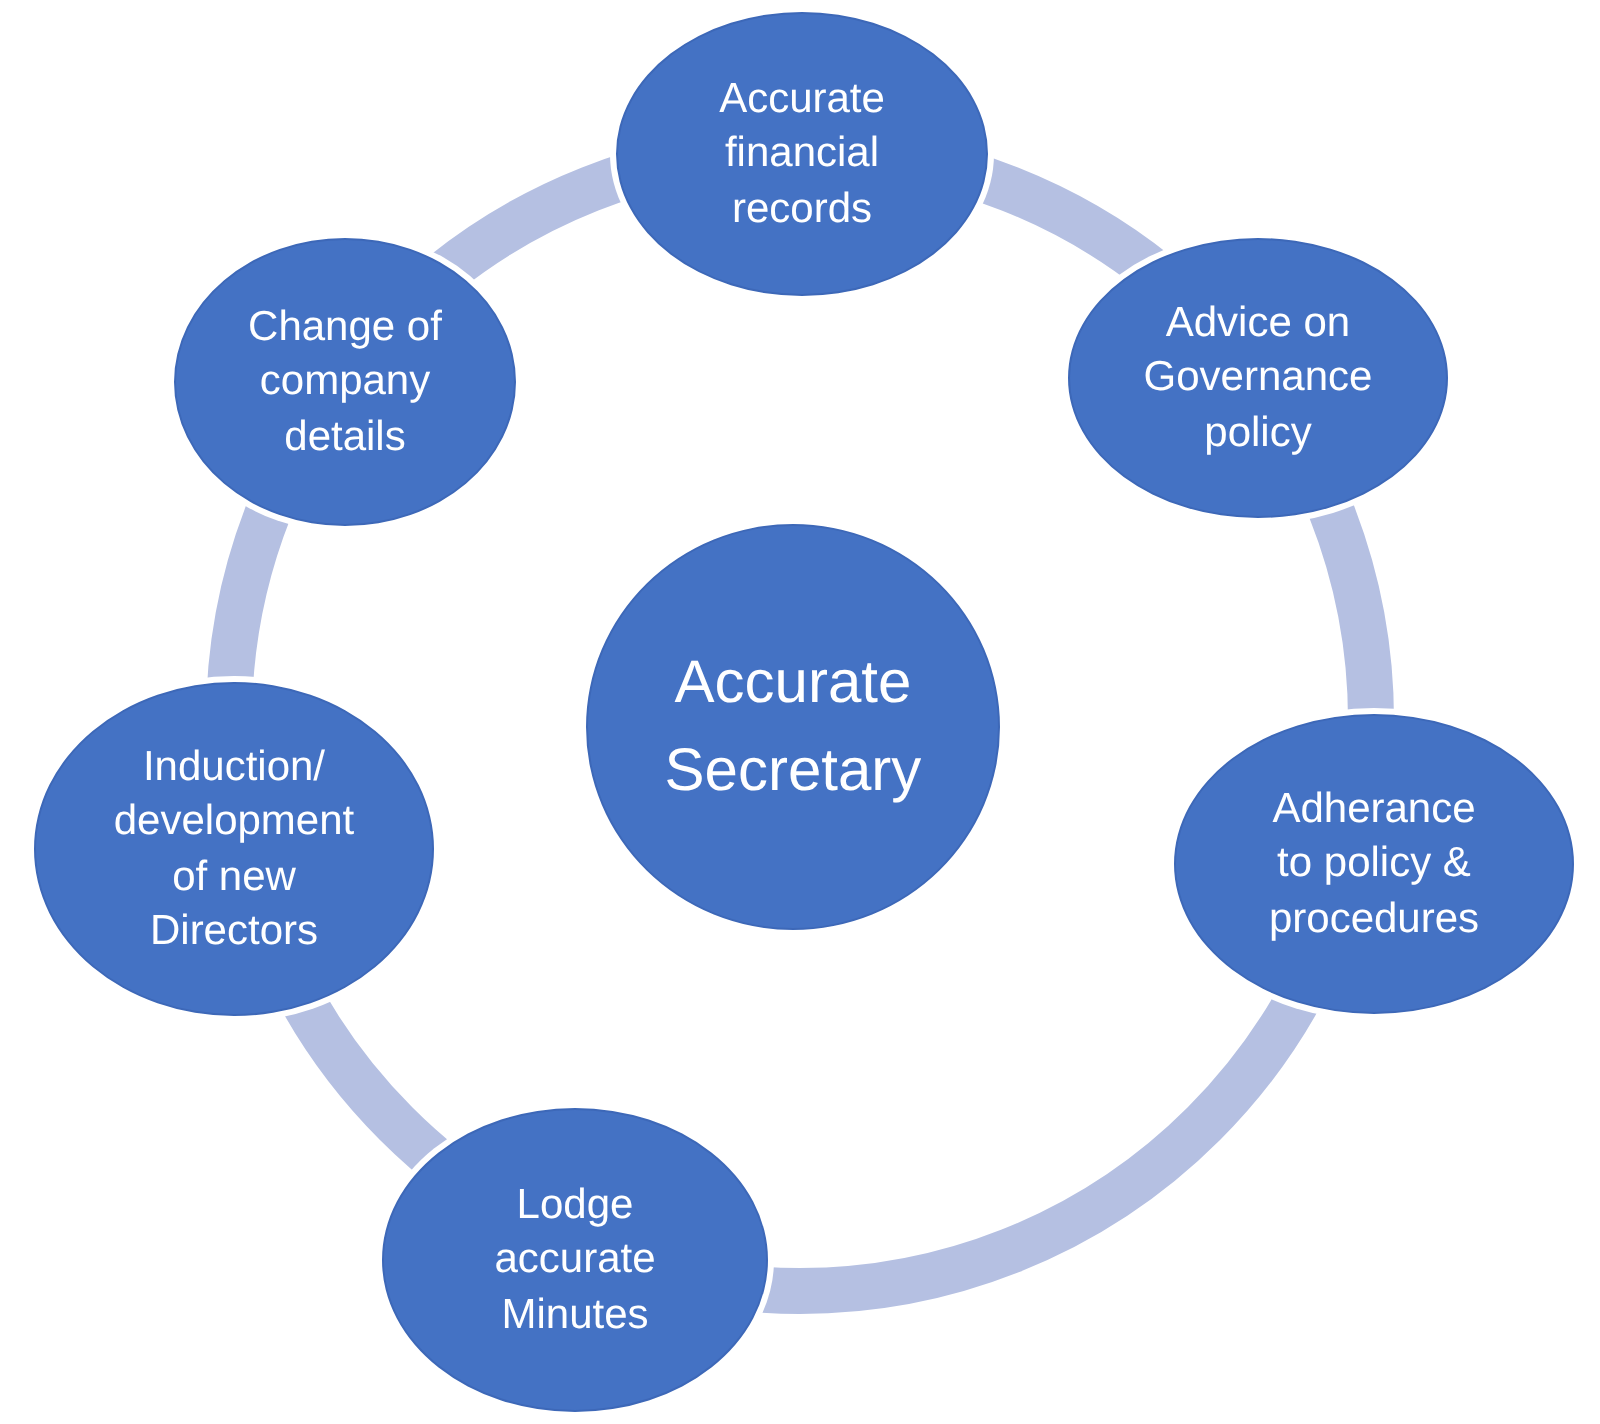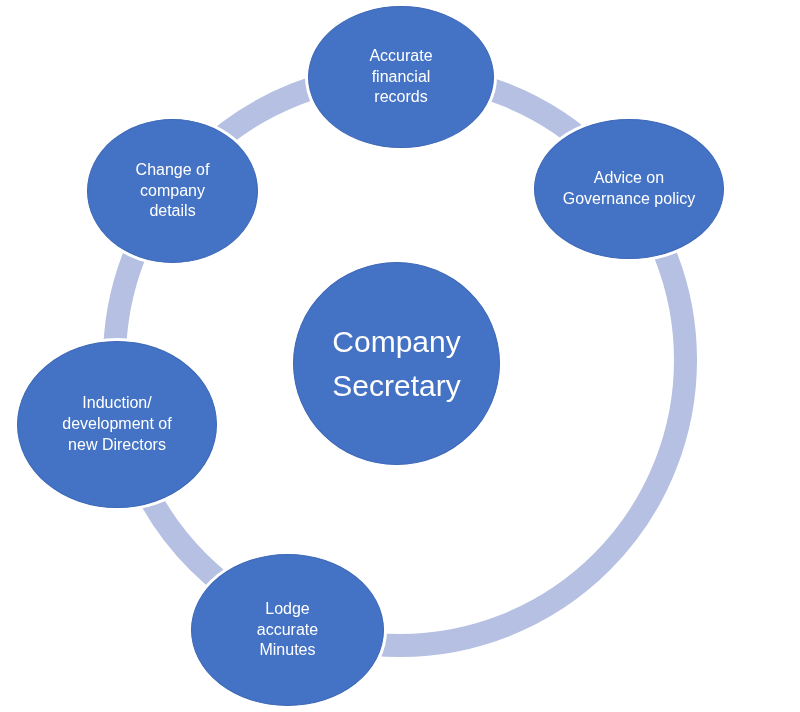--- a/index.html
+++ b/index.html
@@ -34,21 +34,21 @@
     border: 1px solid var(--node-edge);
     border-radius: 50%;
     box-shadow: 0 0 0 3px var(--bg);
     display: flex;
     align-items: center;
     justify-content: center;
     text-align: center;
     color: var(--text);
   }
   .node-label {
-    font-size: 16px;
+    font-size: 21px;
     line-height: 1.3;
     white-space: pre-line;
   }
   .center-node .node-label {
     font-size: 30px;
     line-height: 1.45;
   }
   
   .n-center        { left: 293px; top: 262px; width: 207px; height: 203px; }
   .n-top           { left: 308px; top:   6px; width: 186px; height: 142px; }
@@ -75,32 +75,35 @@
   <div class="ring"></div>
 
   <div class="node n-top">
     <span class="node-label w-top">Accurate financial records</span>
   </div>
 
   <div class="node n-top-right">
     <span class="node-label w-top-right">Advice on Governance policy</span>
   </div>
 
+  <div class="node n-right">
+    <span class="node-label w-right">Adherance to policy &amp; procedures</span>
+  </div>
 
 
   <div class="node n-bottom">
     <span class="node-label w-bottom">Lodge accurate Minutes</span>
   </div>
 
   <div class="node n-left">
     <span class="node-label w-left">Induction/
 development of new Directors</span>
   </div>
 
   <div class="node n-top-left">
     <span class="node-label w-top-left">Change of company details</span>
   </div>
 
   <div class="node n-center center-node">
-    <span class="node-label w-center">Company Secretary</span>
+    <span class="node-label w-center">Accurate Secretary</span>
   </div>
 
 </div>
 
 </body></html>

